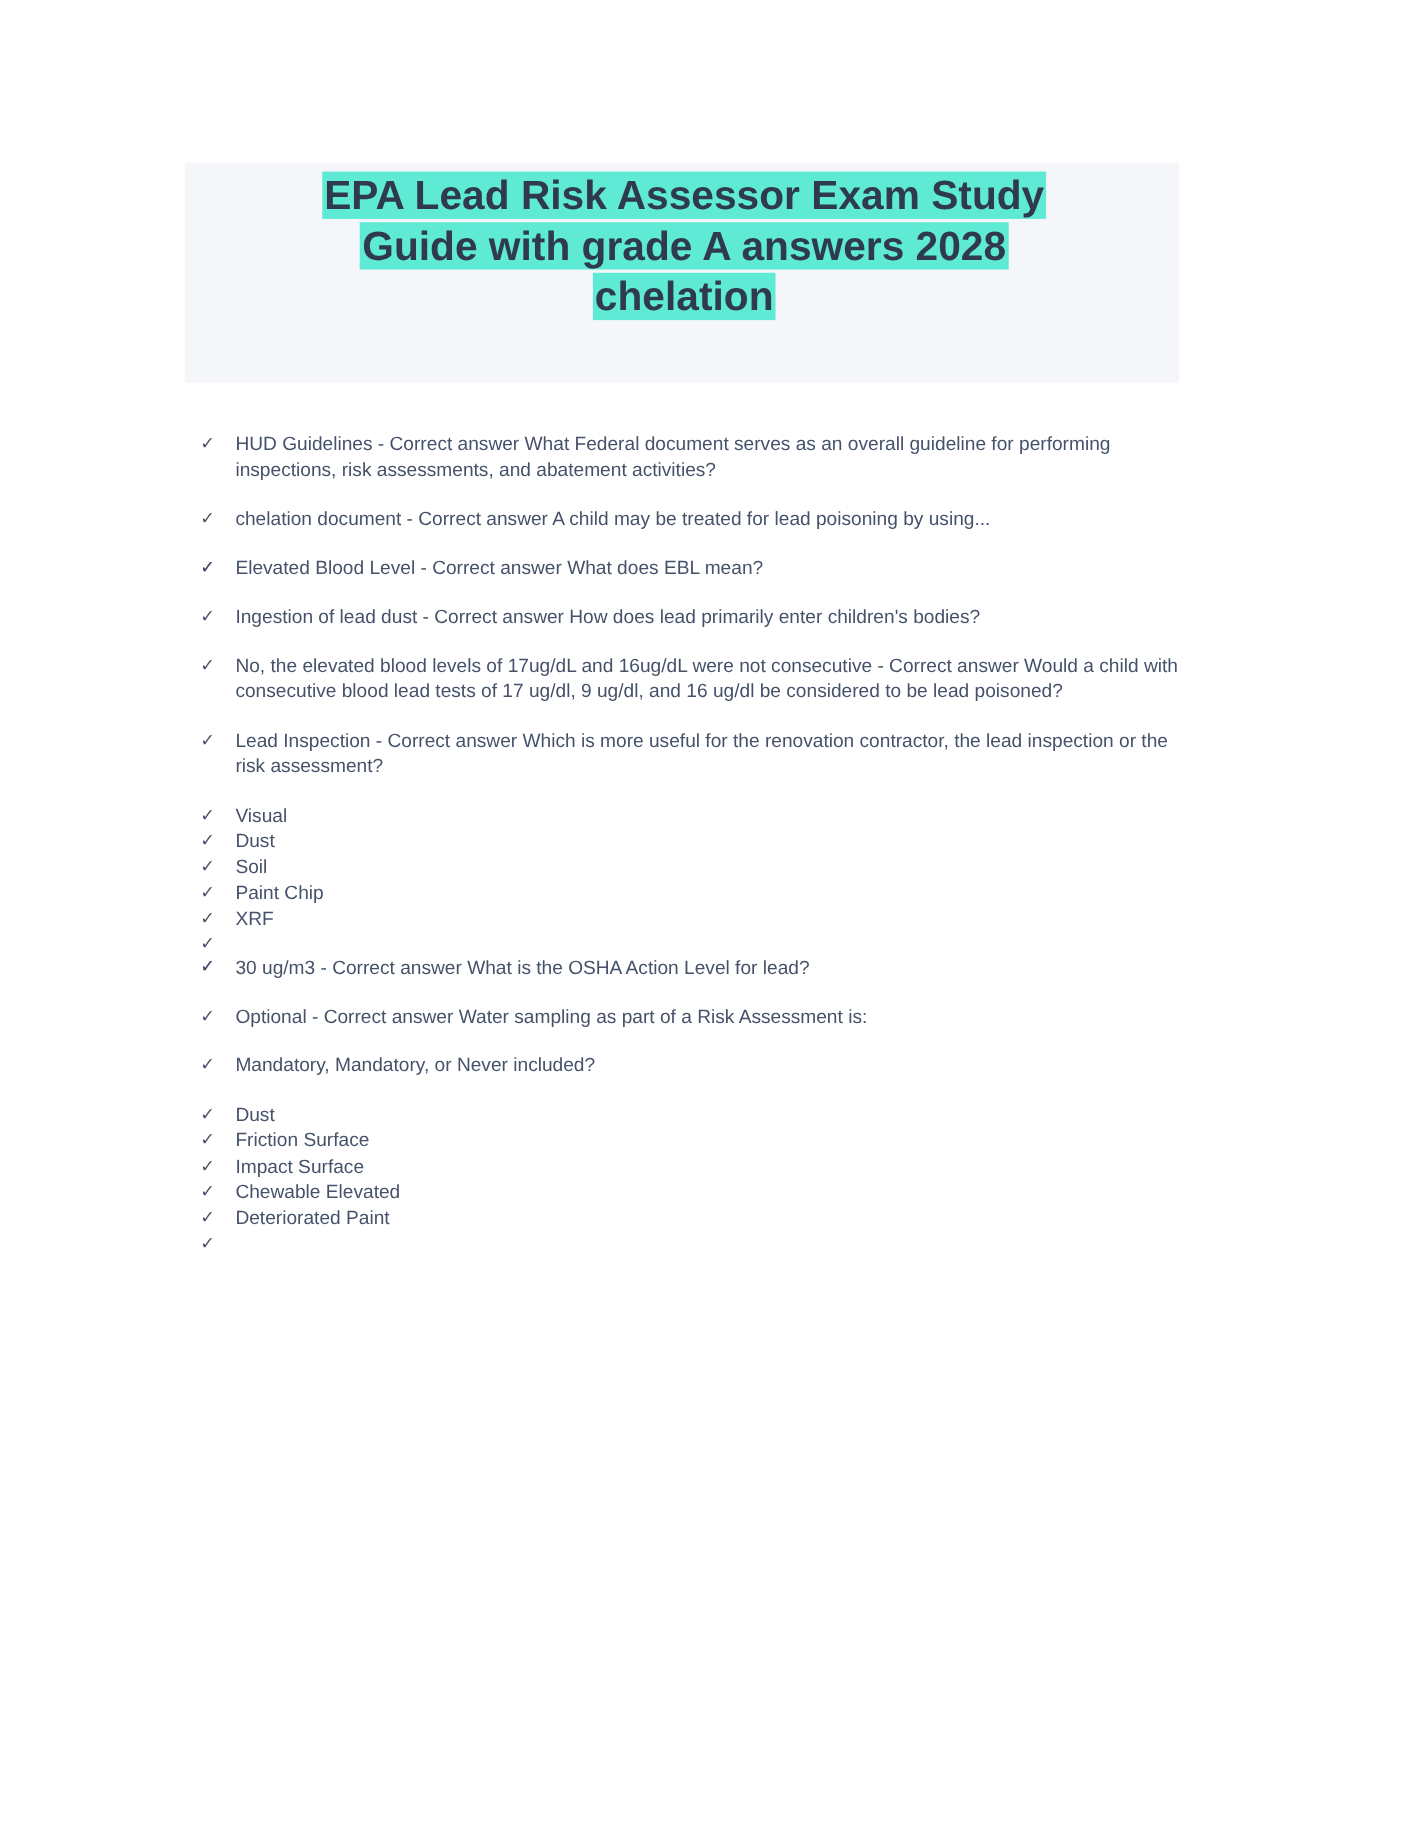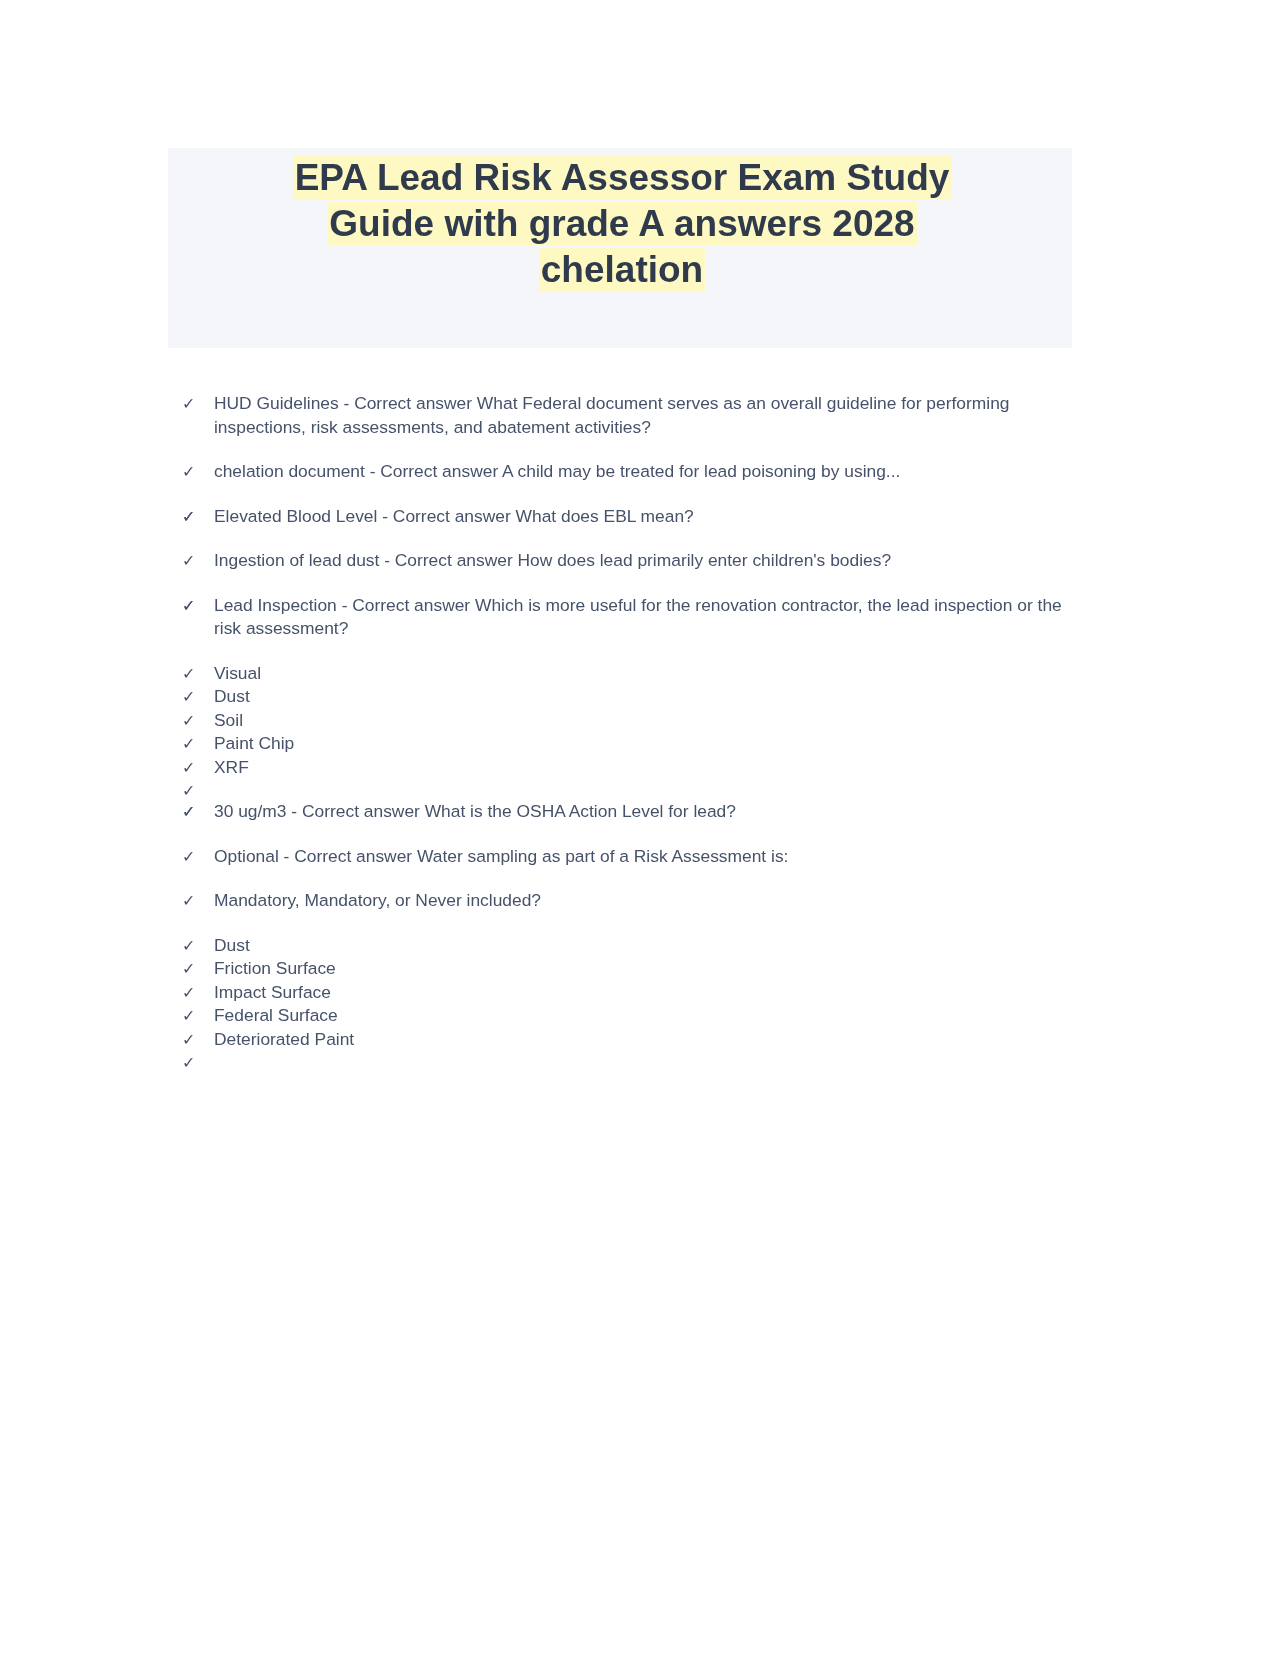--- a/index.html
+++ b/index.html
@@ -37,21 +37,21 @@
     top: 155px;
     width: 868px;
     text-align: center;
     font-size: 37px;
     line-height: 46px;
     font-weight: bold;
     color: #2f3b4c;
     letter-spacing: 0px;
   }
   .doc-title .hl {
-    background: #fef9c3;
+    background: #5eead4;
     padding: 1px 2px;
     box-decoration-break: clone;
     margin-top: 44px;
     -webkit-box-decoration-break: clone;
   }
   .content {
     position: absolute;
     left: 176px;
     top: 392px;
     width: 900px;
@@ -112,20 +112,21 @@
       <span>Elevated Blood Level - Correct answer What does EBL mean?</span>
     </div>
 
     <div class="item spaced">
       <span class="check">✓</span>
       <span>Ingestion of lead dust - Correct answer How does lead primarily enter children's bodies?</span>
     </div>
 
     <div class="item spaced">
       <span class="check">✓</span>
+      <span>No, the elevated blood levels of 17ug/dL and 16ug/dL were not consecutive - Correct answer Would a child with consecutive blood lead tests of 17 ug/dl, 9 ug/dl, and 16 ug/dl be considered to be lead poisoned?</span>
     </div>
 
     <div class="item spaced">
       <span class="check">✓</span>
       <span>Lead Inspection - Correct answer Which is more useful for the renovation contractor, the lead inspection or the risk assessment?</span>
     </div>
 
     <div class="item tight">
       <span class="check">✓</span>
       <span>Visual</span>
@@ -184,21 +185,21 @@
       <span>Friction Surface</span>
     </div>
 
     <div class="item tight">
       <span class="check">✓</span>
       <span>Impact Surface</span>
     </div>
 
     <div class="item tight">
       <span class="check">✓</span>
-      <span>Federal Surface</span>
+      <span>Chewable Elevated</span>
     </div>
 
     <div class="item tight">
       <span class="check">✓</span>
       <span>Deteriorated Paint</span>
     </div>
 
     <div class="item tight">
       <span class="check">✓</span>
     </div>

